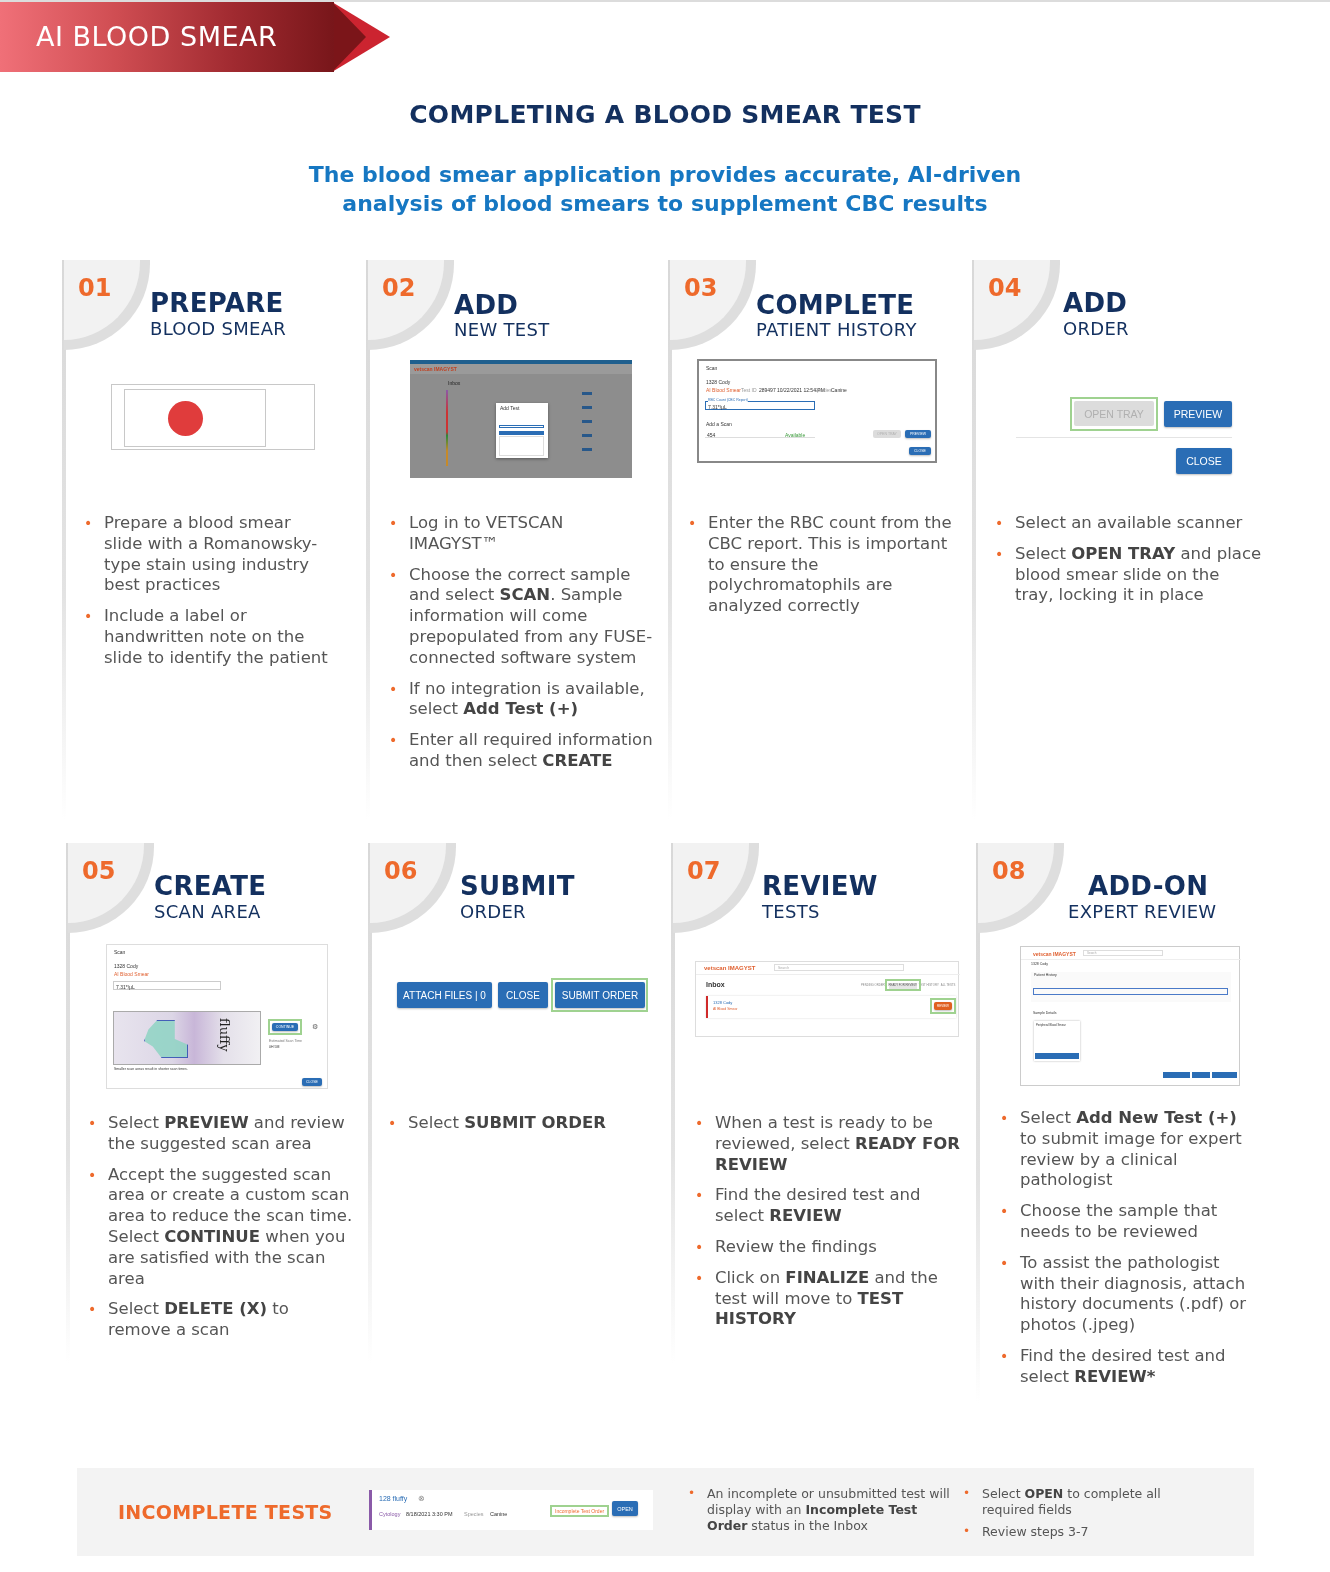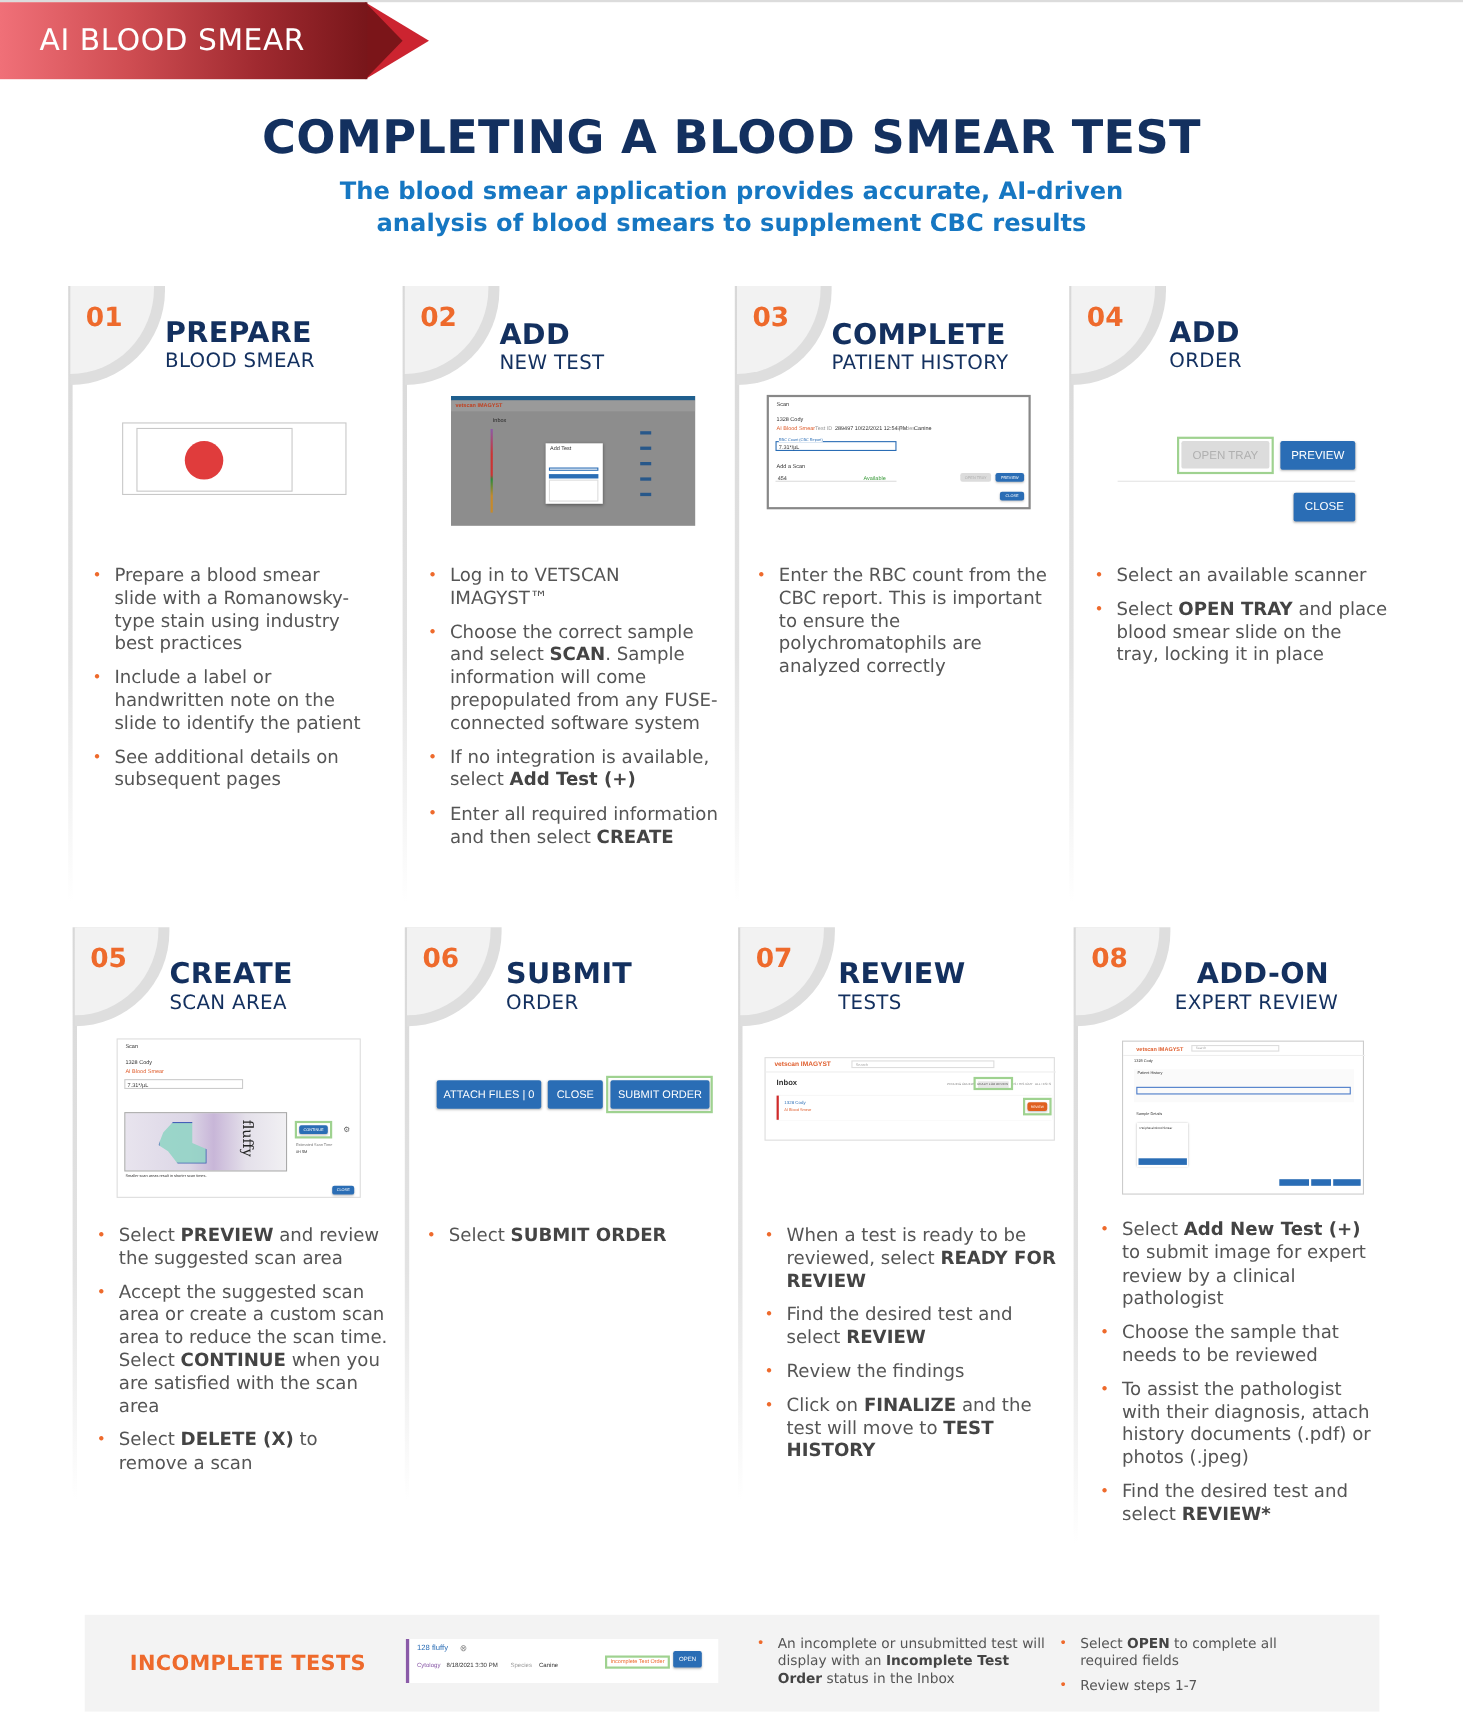--- a/index.html
+++ b/index.html
@@ -13,21 +13,21 @@
   .ribbon .tail { position: absolute; left: 332px; top: 0; width: 0; height: 0;
     border-top: 35px solid transparent; border-bottom: 35px solid transparent; border-left: 58px solid #cc2430; }
   .ribbon .tail-cut { position: absolute; left: 332px; top: 0; width: 0; height: 0;
     border-top: 35px solid transparent; border-bottom: 35px solid transparent; border-left: 34px solid #7b1519; }
   .ribbon .bar { position: absolute; left: 0; top: 0; width: 334px; height: 70px;
     background: linear-gradient(90deg, #f07078 0%, #cf4d52 35%, #a02a30 70%, #78161a 100%); }
   .ribbon .label { position: absolute; left: 36px; top: 19px; font-size: 27px; letter-spacing: 0.5px;
     color: #ffffff; font-family: "DejaVu Sans", sans-serif; font-weight: normal; }
 
   .title { position: absolute; left: 0; width: 1330px; top: 100px; text-align: center;
-    font-family: "DejaVu Sans", sans-serif; font-weight: bold; font-size: 42px; color: #13305f; letter-spacing: 0.3px; }
+    font-family: "DejaVu Sans", sans-serif; font-weight: bold; font-size: 25px; color: #13305f; letter-spacing: 0.3px; }
   .subtitle { position: absolute; left: 0; width: 1330px; top: 160px; text-align: center;
     font-family: "DejaVu Sans", sans-serif; font-weight: bold; font-size: 22px; color: #1677c2; line-height: 29px; }
 
   
   .step { position: absolute; width: 300px; }
   .step .rail { position: absolute; left: 0; top: 0; width: 4px; height: 560px;
     background: linear-gradient(180deg, #d8d8d8 0%, #e3e3e3 60%, rgba(255,255,255,0) 100%); }
   .step .corner-shadow { position: absolute; left: 2px; top: 0; width: 86px; height: 90px;
     background: #dedede; border-bottom-right-radius: 90px 90px; }
   .step .corner { position: absolute; left: 2px; top: 0; width: 76px; height: 80px;
@@ -91,21 +91,20 @@
   <div class="num">01</div>
   <div class="head">PREPARE</div>
   <div class="sub">BLOOD SMEAR</div>
   <div class="shot" style="left:49px; top:124px; width:204px; height:66px; border:1px solid #c8c8c8;">
     <div style="position:absolute; left:12px; top:4px; width:142px; height:58px; border:1px solid #c8c8c8;"></div>
     <div style="position:absolute; left:56px; top:16px; width:35px; height:35px; border-radius:50%; background:#e03c3c;"></div>
   </div>
   <ul style="left:20px; top:253px; width:250px;">
       <li>Prepare a blood smear slide with a Romanowsky-type stain using industry best practices</li>
       <li>Include a label or handwritten note on the slide to identify the patient</li>
-      <li>See additional details on subsequent pages</li>
     </ul>
 </div>
 
 <div class="step" style="left:366px; top:260px;">
   <div class="rail"></div>
   <div class="corner-shadow"></div>
   <div class="corner"></div>
   <div class="num">02</div>
   <div class="head" style="top:30px;">ADD</div>
   <div class="sub" style="top:59px;">NEW TEST</div>
@@ -326,15 +325,15 @@
     <span class="tiny" style="left:92px; top:21px; font-size:5.5px; color:#999;">Species</span>
     <span class="tiny" style="left:118px; top:21px; font-size:5.5px;">Canine</span>
     <span class="tiny" style="left:178px; top:15px; font-size:5px; color:#ee6a2c; border:2px solid #9fd290; padding:1px 3px;">Incomplete Test Order</span>
     <div class="mockbtn" style="left:240px; top:11px; width:26px; height:15px; font-size:5.5px;">OPEN</div>
   </div>
   <ul style="left:610px; top:18px; width:270px;">
       <li>An incomplete or unsubmitted test will display with an <b>Incomplete Test Order</b> status in the Inbox</li>
     </ul>
   <ul style="left:885px; top:18px; width:230px;">
       <li>Select <b>OPEN</b> to complete all required fields</li>
-      <li>Review steps 1-7</li>
+      <li>Review steps 3-7</li>
     </ul>
 </div>
 
 </body></html>

